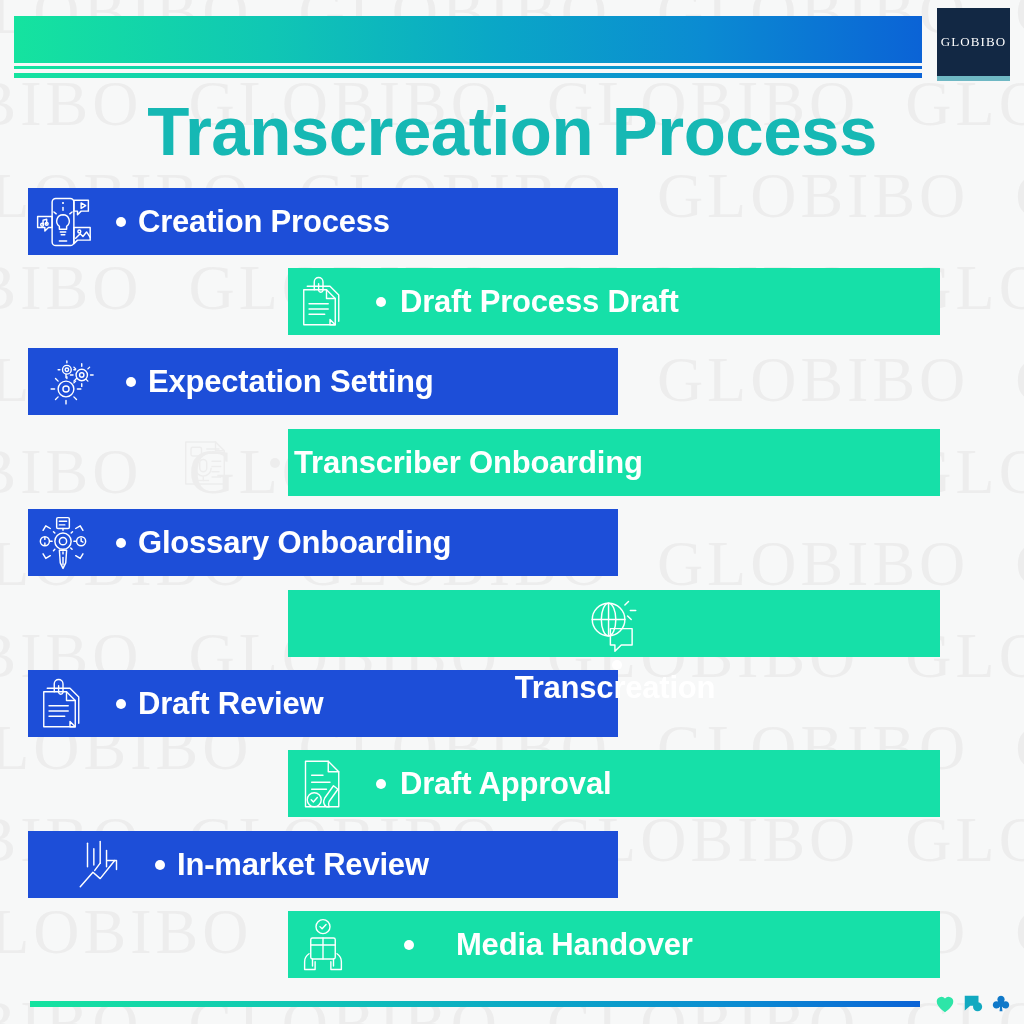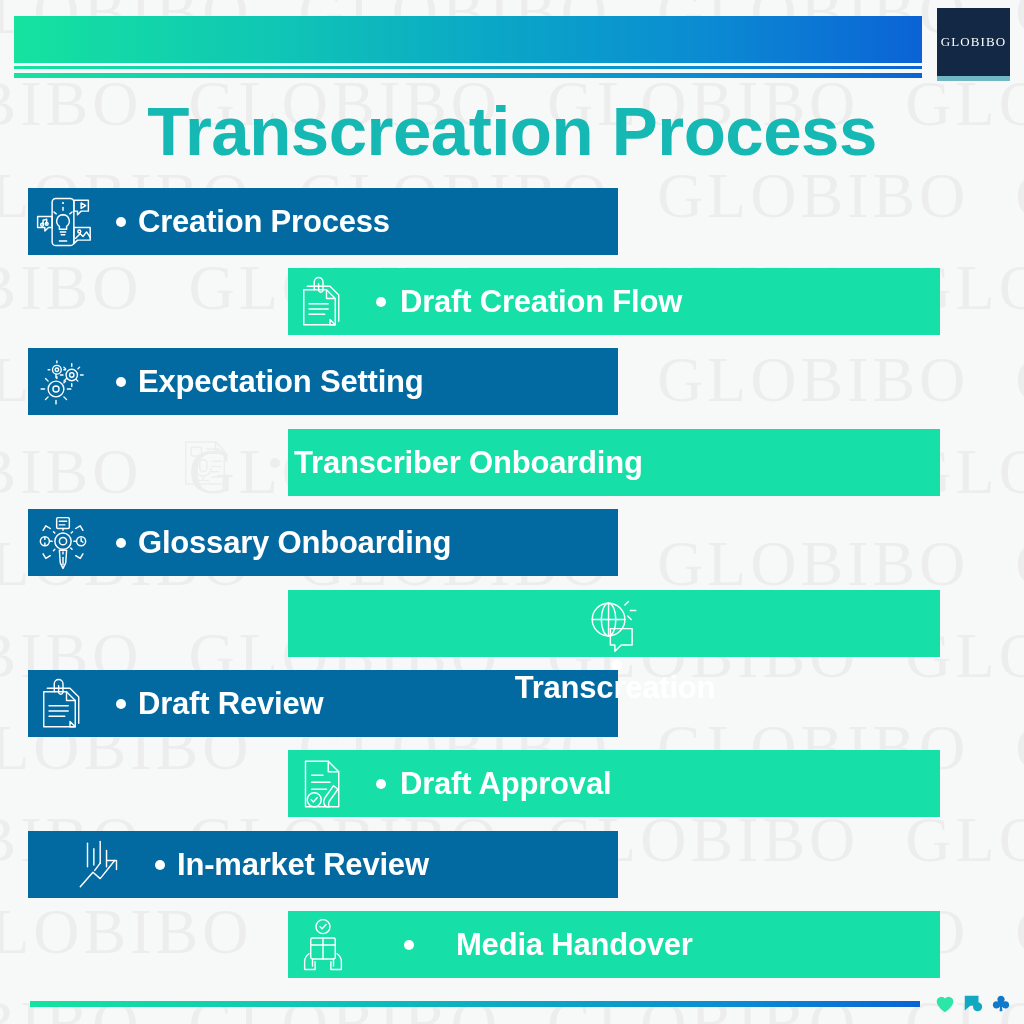--- a/index.html
+++ b/index.html
@@ -97,21 +97,21 @@
   .rows { position:absolute; left:0; top:0; width:1024px; height:1024px; z-index:2; }
 
   .row {
     position:absolute;
     height:67px;
     display:flex;
     align-items:center;
   }
   .row.blue {
     left:28px; width:590px;
-    background:#0369a1;
+    background:#1d4ed8;
   }
   .row.green {
     left:288px; width:652px;
     background:#16e0a8;
   }
   
   .row.outside {
     background:transparent;
     left:170px; width:770px;
   }
@@ -153,21 +153,21 @@
     font-weight:bold;
     white-space:nowrap;
     letter-spacing:-.2px;
   }
   .row.green .row-label,
   .row.outside .row-label { margin-left:2px; }
 
   
   .r0 { top:188px; }
   .r1 { top:268px; }
-  .r2 { top:348px; }
+  .r2 { top:348px;padding-left:10px; }
   .r3 { top:429px;text-align:center; }
   .r4 { top:509px; }
   .r5 { top:590px;flex-direction:column; }
   .r6 { top:670px; }
   .r7 { top:750px; }
   .r8 { top:831px;padding-left:39px; }
   .r9 { top:911px;gap:28px; }
 
   
   .footer-line {
@@ -252,21 +252,21 @@
             <path d="M14 14h26l10 10v30" fill="none" stroke="currentColor" stroke-width="1.6" stroke-linecap="round" stroke-linejoin="round"></path>
             <path d="M36 18v10h10" fill="none" stroke="currentColor" stroke-width="1.6" stroke-linecap="round" stroke-linejoin="round"></path>
             <path d="M40 52l6 6H40z" fill="none" stroke="currentColor" stroke-width="1.6" stroke-linecap="round" stroke-linejoin="round"></path>
             <line x1="16" y1="34" x2="38" y2="34" fill="none" stroke="currentColor" stroke-width="1.6" stroke-linecap="round" stroke-linejoin="round"></line>
             <line x1="16" y1="40" x2="38" y2="40" fill="none" stroke="currentColor" stroke-width="1.6" stroke-linecap="round" stroke-linejoin="round"></line>
             <line x1="16" y1="46" x2="34" y2="46" fill="none" stroke="currentColor" stroke-width="1.6" stroke-linecap="round" stroke-linejoin="round"></line>
             <path d="M22 18V9a5 5 0 0 1 10 0v10a2.6 2.6 0 0 1-5 0V11" fill="none" stroke="currentColor" stroke-width="1.6" stroke-linecap="round" stroke-linejoin="round"></path>
           </svg>
         </div>
         <div class="bullet"></div>
-        <div class="row-label">Draft Creation Flow</div>
+        <div class="row-label">Draft Process Draft</div>
       </div>
       <div class="row blue r2">
         <div class="row-icon">
           <svg width="56" height="58" viewBox="0 0 64 64">
             <circle cx="24" cy="40" r="9" fill="none" stroke="currentColor" stroke-width="1.6" stroke-linecap="round" stroke-linejoin="round"></circle>
             <circle cx="24" cy="40" r="3.5" fill="none" stroke="currentColor" stroke-width="1.6" stroke-linecap="round" stroke-linejoin="round"></circle>
             <path d="M24 27v-4M24 57v-4M11 40H7M41 40h-4M15 31l-3-3M36 52l-3-3M33 31l3-3M12 52l3-3" fill="none" stroke="currentColor" stroke-width="1.6" stroke-linecap="round" stroke-linejoin="round"></path>
             <circle cx="42" cy="24" r="6.5" fill="none" stroke="currentColor" stroke-width="1.6" stroke-linecap="round" stroke-linejoin="round"></circle>
             <circle cx="42" cy="24" r="2.5" fill="none" stroke="currentColor" stroke-width="1.6" stroke-linecap="round" stroke-linejoin="round"></circle>
             <path d="M42 14v-3M42 37v-3M32 24h-3M55 24h-3M35 17l-2-2M49 31l-2-2M49 17l2-2M35 31l-2 2" fill="none" stroke="currentColor" stroke-width="1.6" stroke-linecap="round" stroke-linejoin="round"></path>

